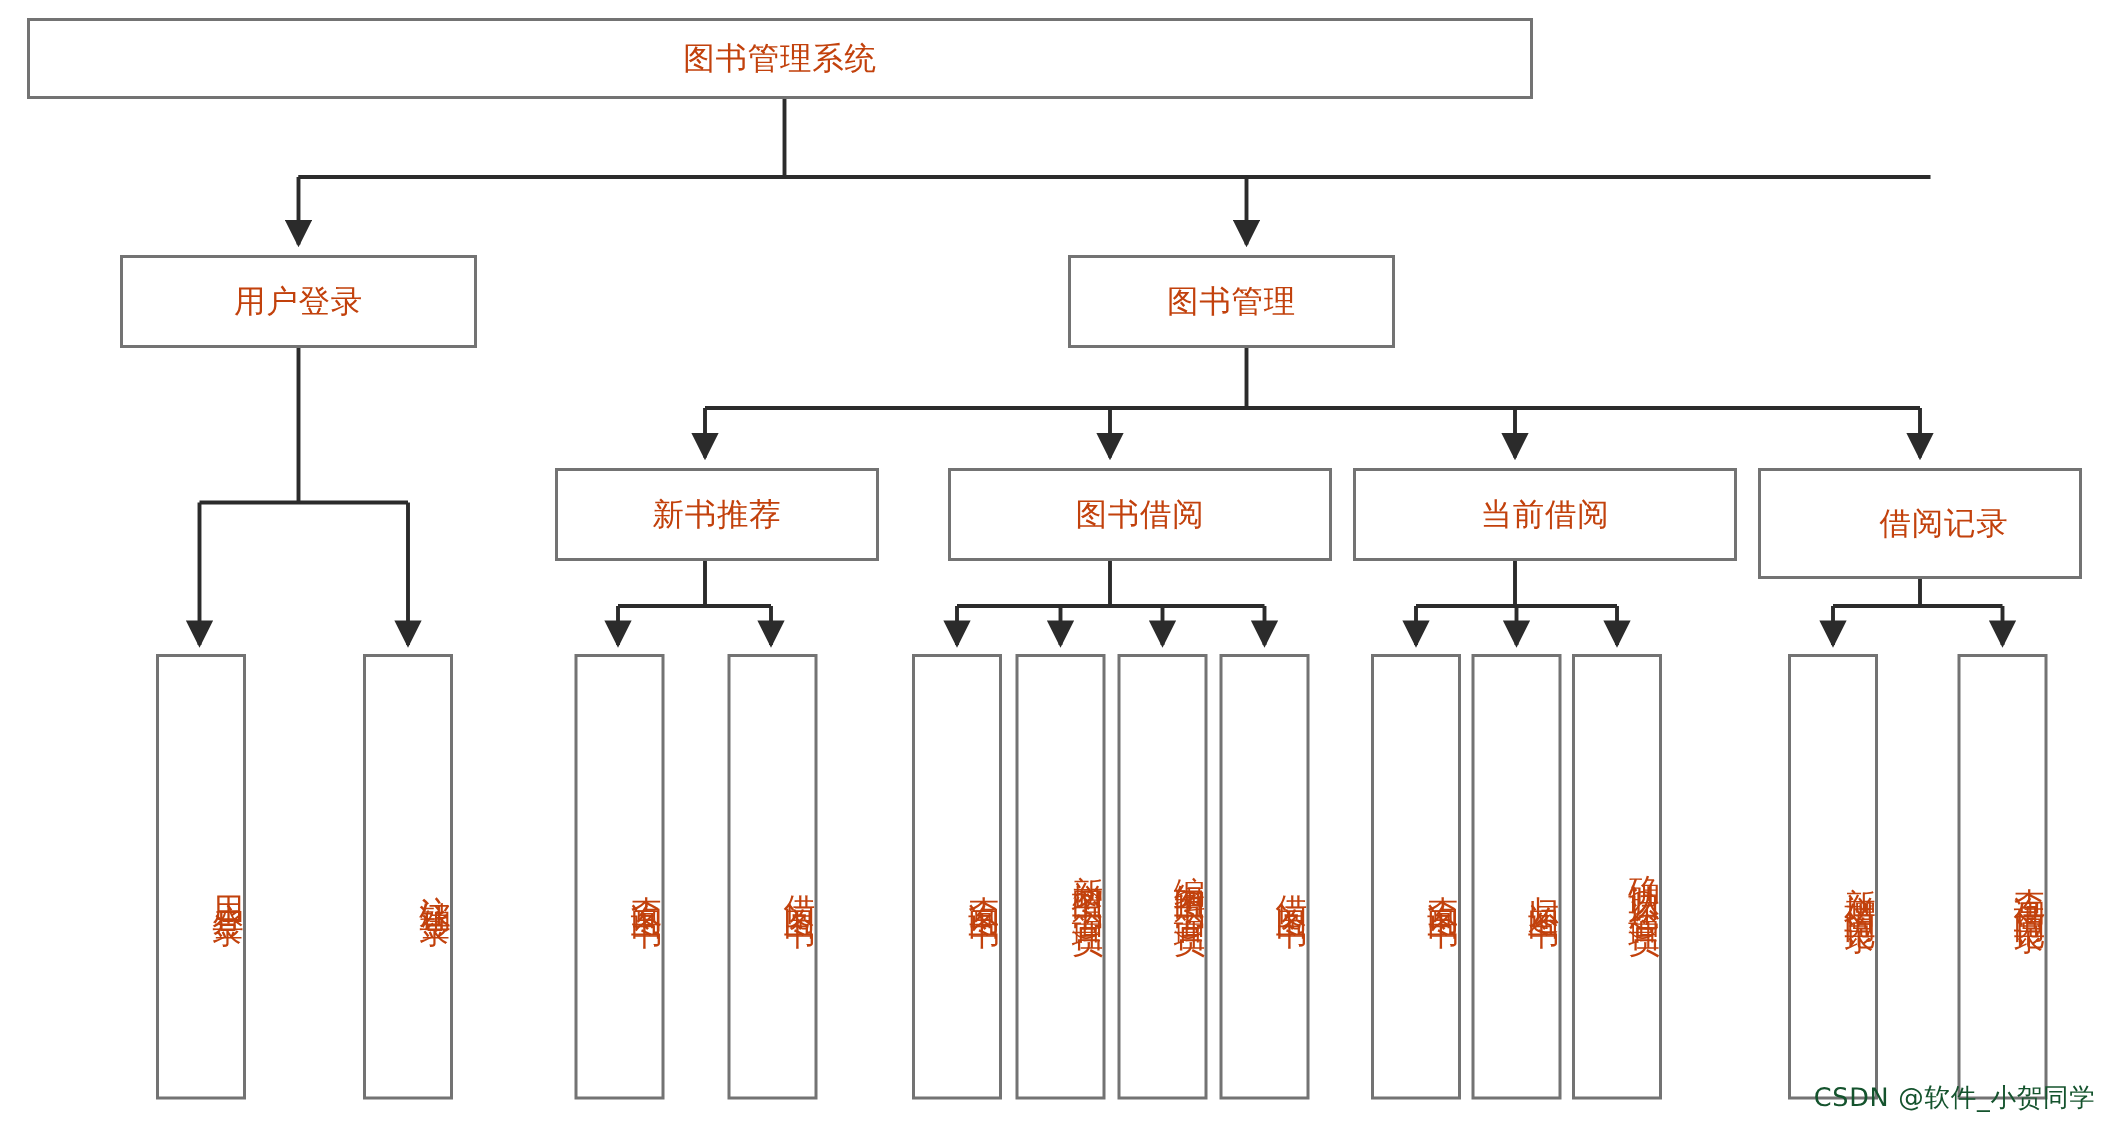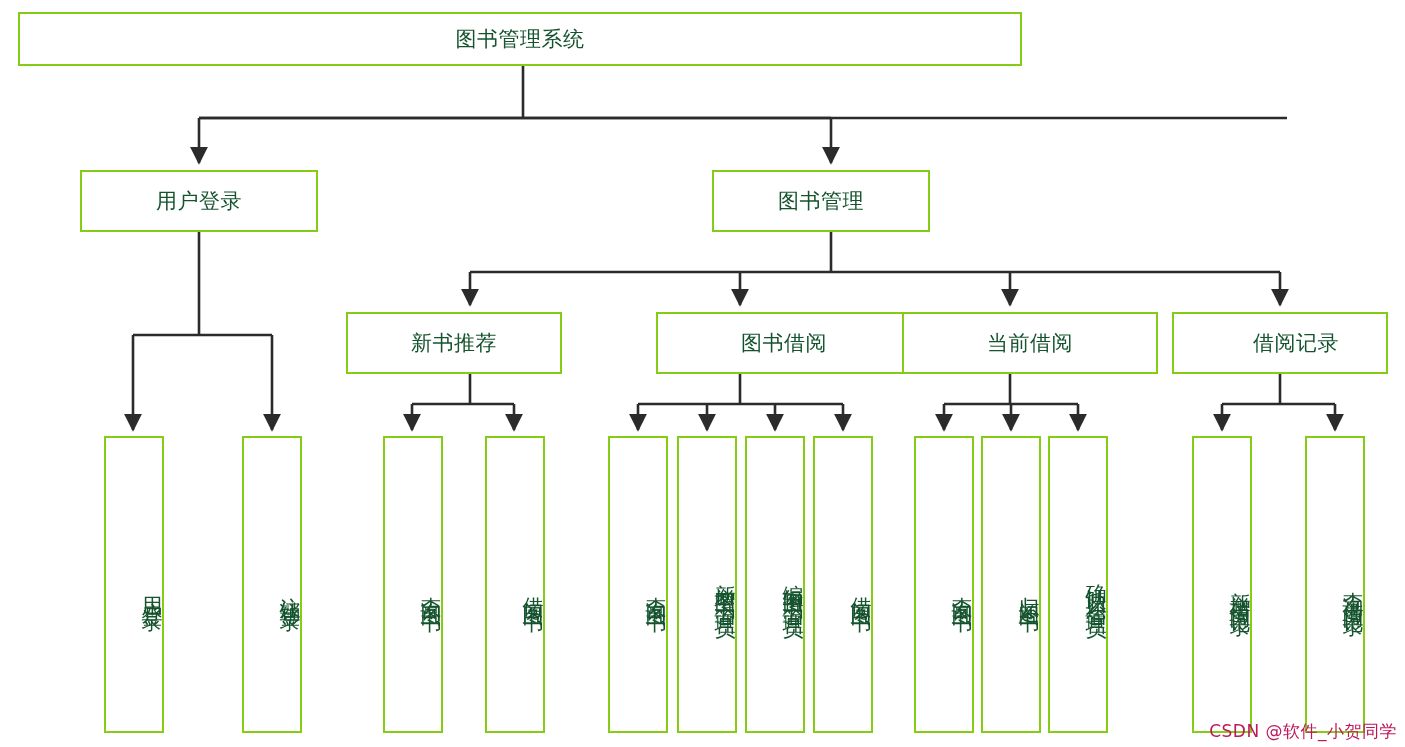--- a/index.html
+++ b/index.html
@@ -21,25 +21,25 @@
     position: absolute;
     left: 0;
     top: 0;
     width: 1405px;
     height: 747px;
   }
   .node {
     position: absolute;
     box-sizing: border-box;
     background: #ffffff;
-    border: 2px solid #84cc16;
+    border: 2px solid #737373;
     display: flex;
     align-items: center;
     justify-content: center;
-    color: #14532d;
+    color: #c2410c;
   }
   .node.horiz {
     font-size: 21px;
     letter-spacing: 0.5px;
   }
   .node.vert {
     writing-mode: vertical-rl;
     text-orientation: upright;
     font-size: 21px;
     letter-spacing: 5px;
@@ -50,21 +50,21 @@
   }
   .node.vert span {
     writing-mode: vertical-rl;
     text-orientation: upright;
   }
   .watermark {
     position: absolute;
     right: 8px;
     bottom: 4px;
     font-size: 17px;
-    color: #be185d;
+    color: #14532d;
     white-space: nowrap;
     letter-spacing: 0.5px;
   }
 </style>
 </head>
 <body>
 
 <div id="stage">
 
   <svg id="wires" viewBox="0 0 1405 747" xmlns="http://www.w3.org/2000/svg">
@@ -123,30 +123,30 @@
     <span>图书管理系统</span>
   </div>
 
   <div class="node horiz" style="left:80px; top:170px; width:238px; height:62px;">
     <span>用户登录</span>
   </div>
   <div class="node horiz" style="left:712px; top:170px; width:218px; height:62px;">
     <span>图书管理</span>
   </div>
 
-  <div class="node horiz" style="left:346px; top:312px; width:216px; height:62px;">
+  <div class="node horiz" style="left:370px; top:312px; width:216px; height:62px;">
     <span>新书推荐</span>
   </div>
-  <div class="node horiz" style="left:632px; top:312px; width:256px; height:62px;margin-left:24px;">
+  <div class="node horiz" style="left:632px; top:312px; width:256px; height:62px;">
     <span>图书借阅</span>
   </div>
   <div class="node horiz" style="left:902px; top:312px; width:256px; height:62px;">
     <span>当前借阅</span>
   </div>
-  <div class="node horiz" style="left:1172px; top:312px; width:216px; height:62px;padding-left:32px;">
+  <div class="node horiz" style="left:1172px; top:312px; width:216px; height:74px;padding-left:32px;">
     <span>借阅记录</span>
   </div>
 
   <div class="node vert" style="left:104px; top:436px; width:60px; height:297px;">
     <span>用户登录</span>
   </div>
   <div class="node vert" style="left:242px; top:436px; width:60px; height:297px;">
     <span>注销登录</span>
   </div>
 

